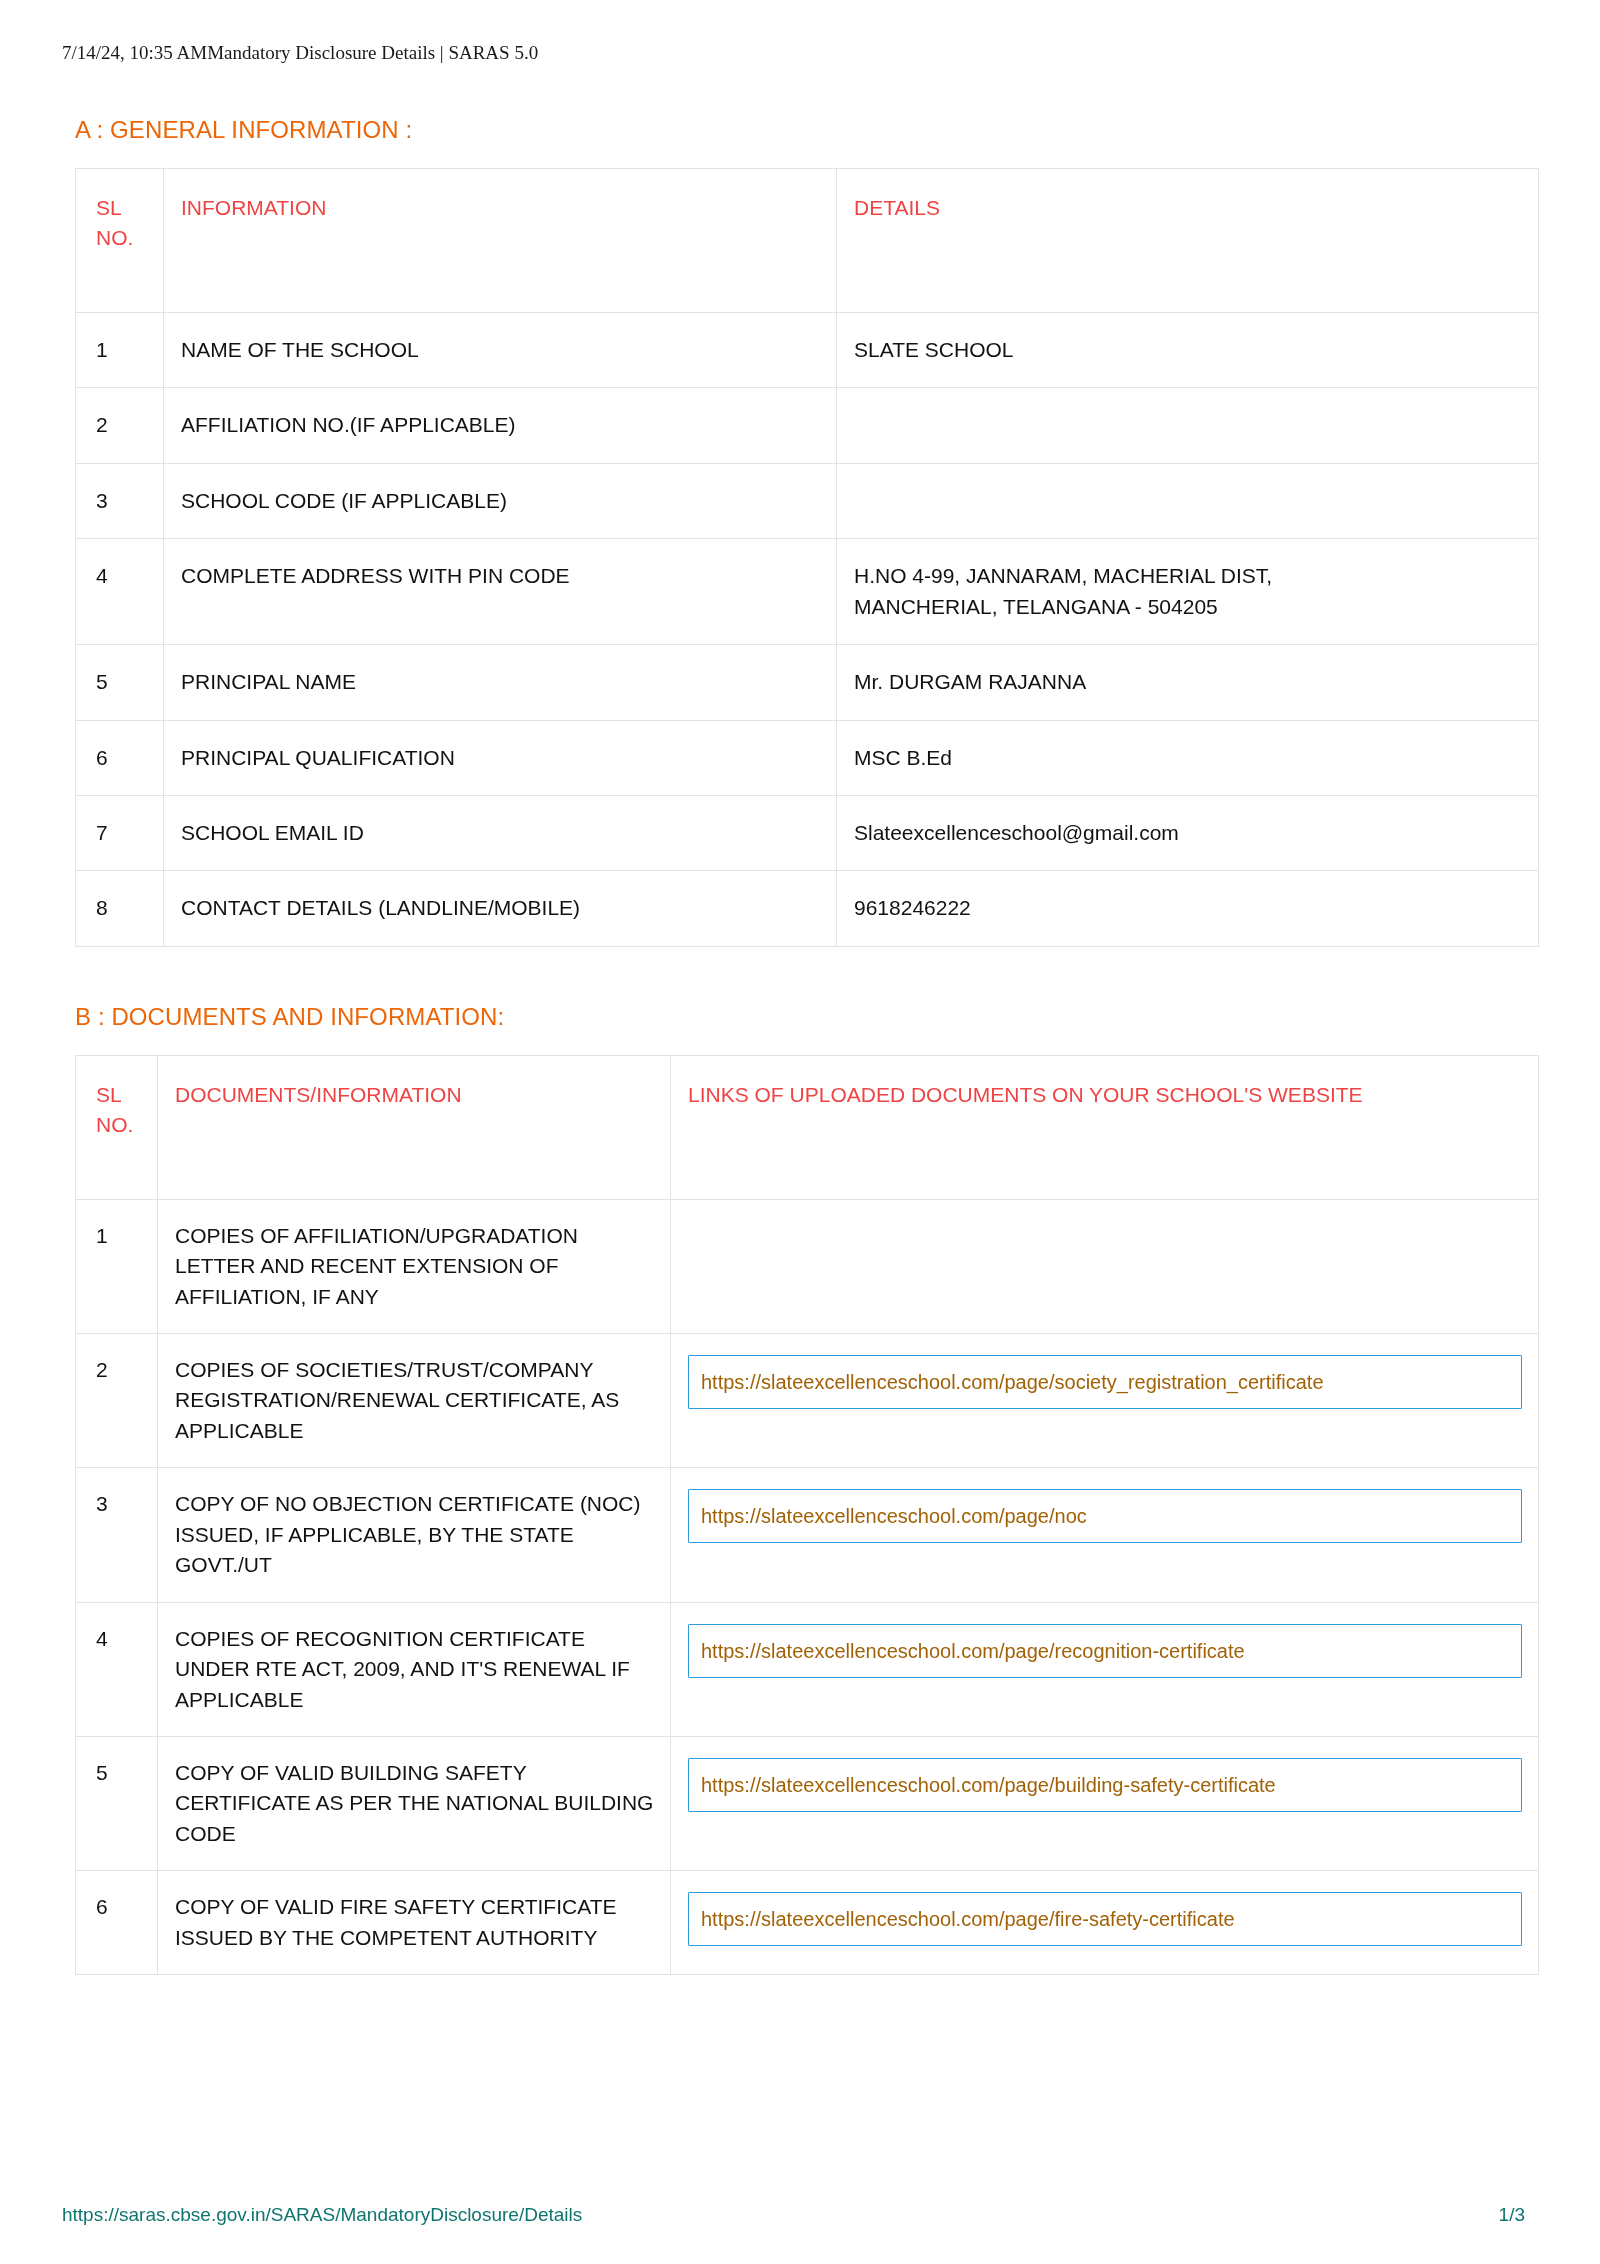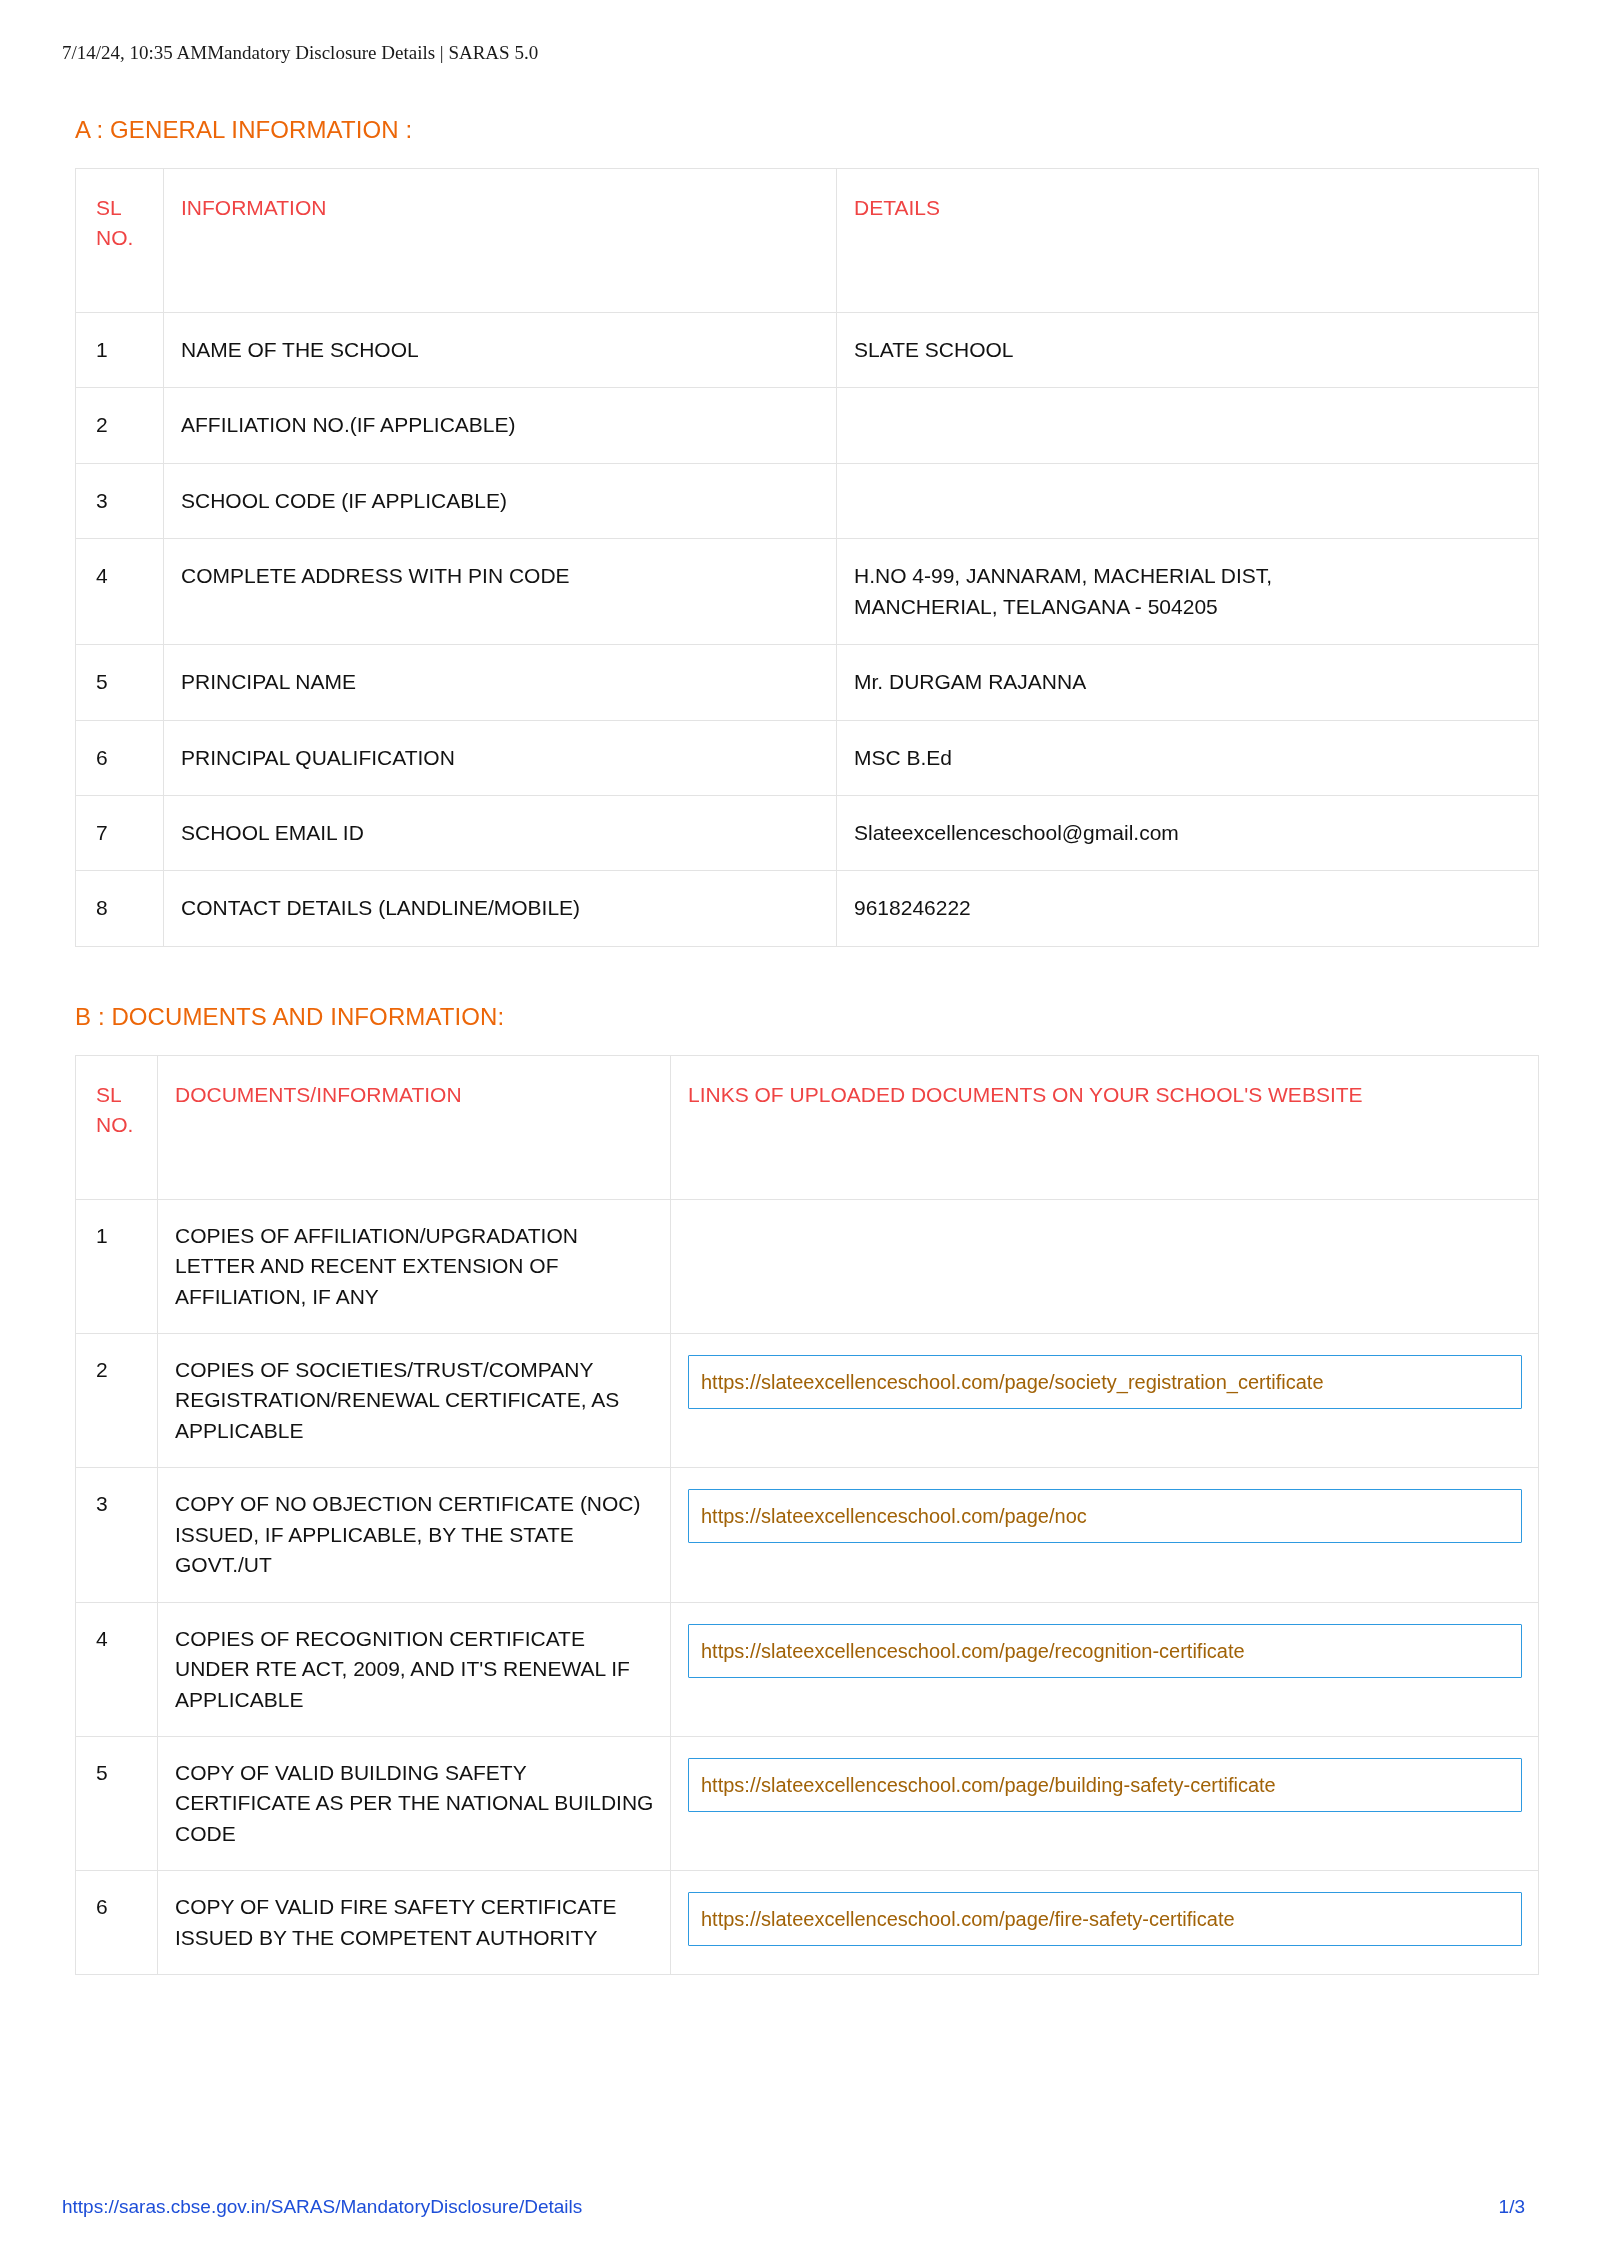--- a/index.html
+++ b/index.html
@@ -135,26 +135,26 @@
     text-overflow: clip;
   }
   td.link-cell { padding: 16px 22px 40px 16px; }
   td.link-cell.empty { padding: 24px 16px; }
 
   
   .print-footer {
     position: absolute;
     left: 0;
     right: 0;
-    bottom: 46px;
+    bottom: 38px;
     display: flex;
     align-items: baseline;
     padding: 0 75px 0 62px;
     font-size: 19px;
-    color: #1d4ed8;
+    color: #0f766e;
   }
   .print-footer .pf-url { flex: 1 1 auto; }
   .print-footer .pf-page { flex: 0 0 auto; }
 </style>
 </head>
 <body>
 
 <div class="page">
 
   <div class="print-header">

